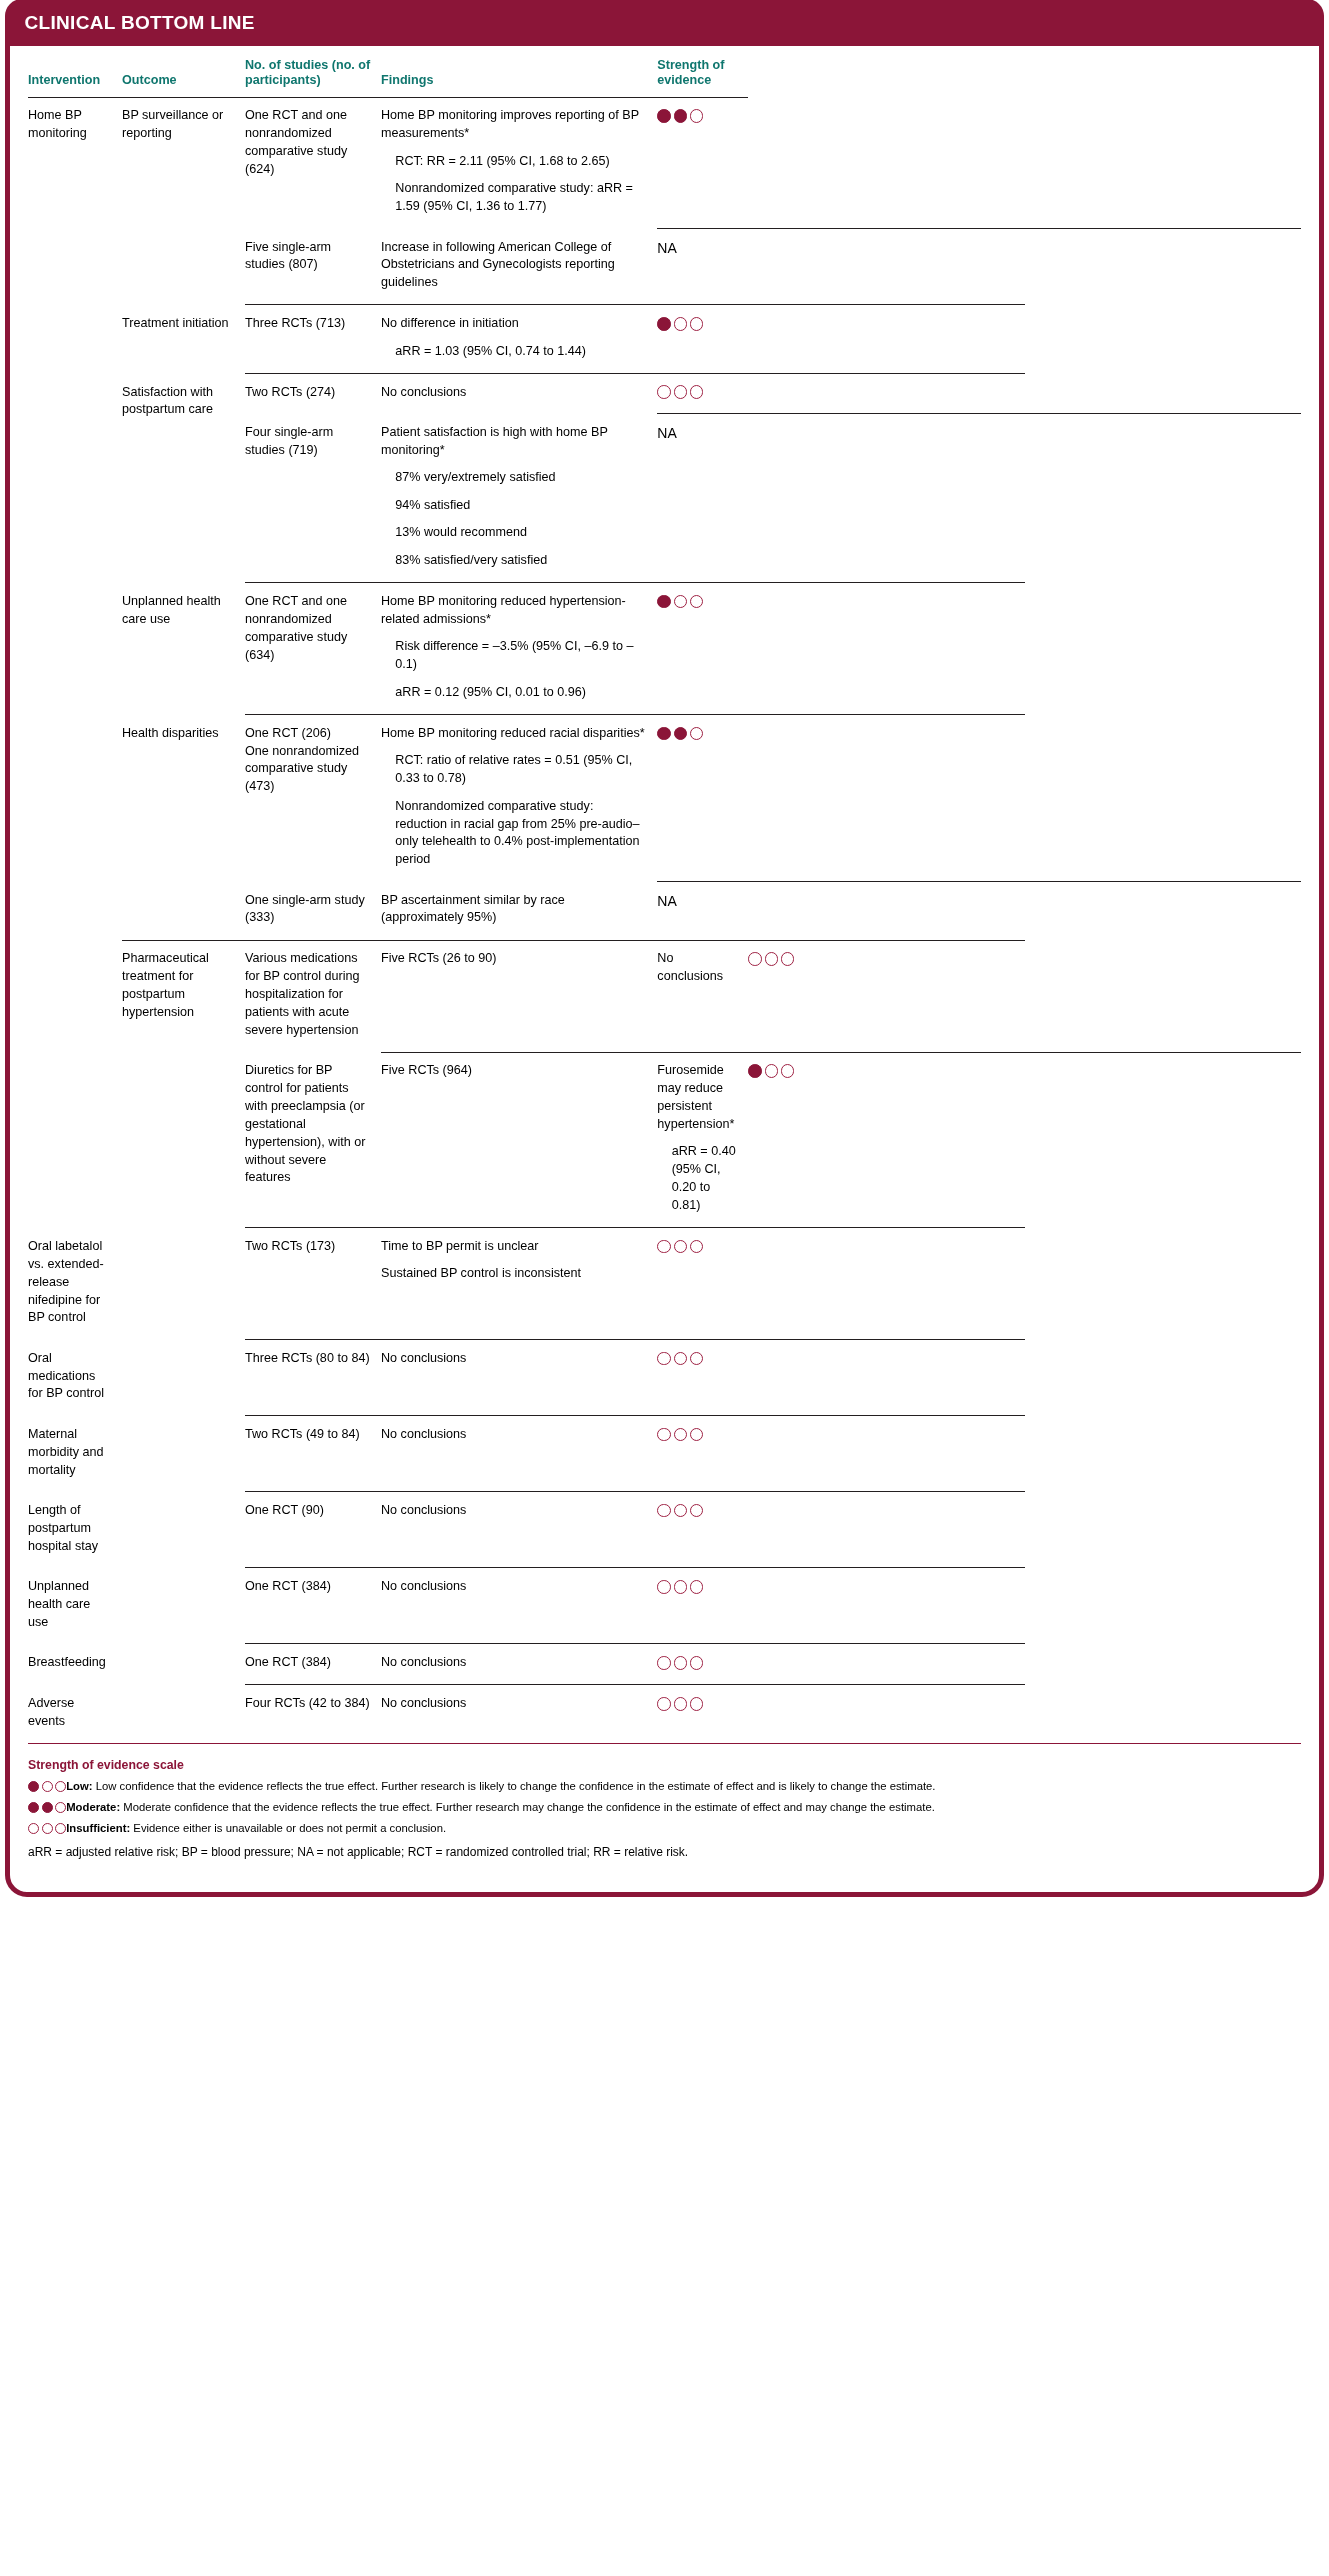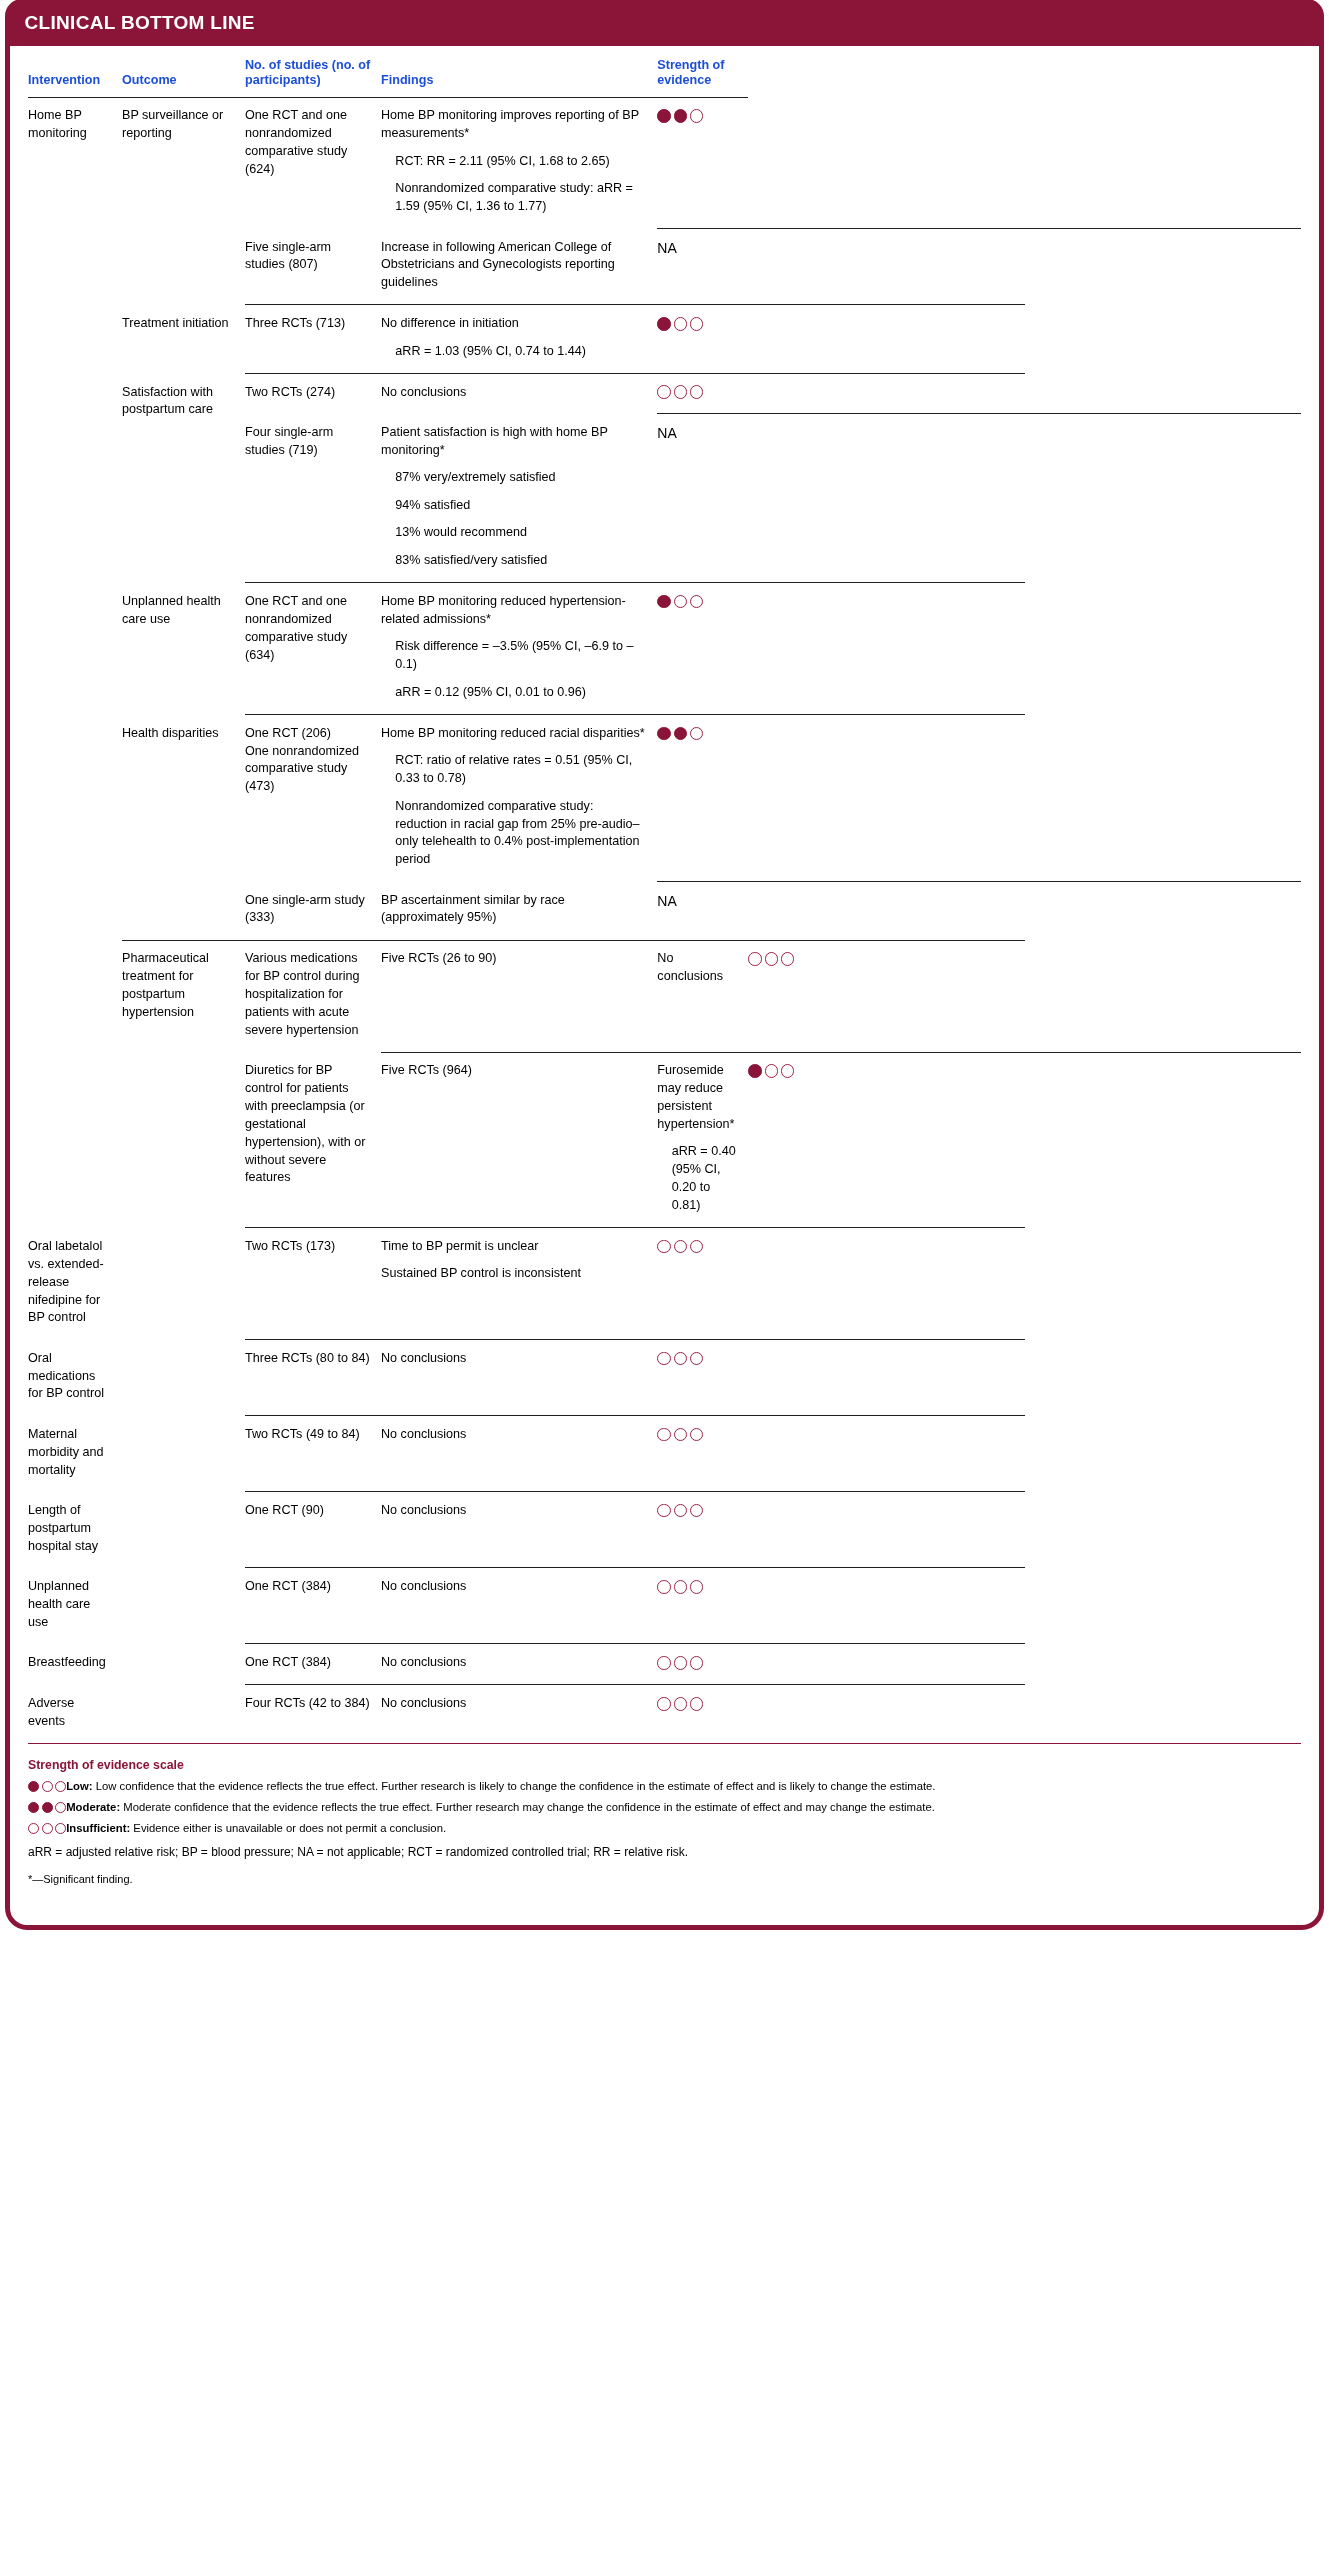--- a/index.html
+++ b/index.html
@@ -72,21 +72,21 @@
   table.ev col.c-find{width:auto;}
   table.ev col.c-soe{width:91px;}
 
   th.hd{
     font-size:12.6px;
     font-weight:bold;
     text-align:left;
     vertical-align:bottom;
     padding:0 9px 7.8px 0;
     line-height:1.22;
-    color:#1d4ed8;
+    color:#0f766e;
   }
   th.hd.soe{padding-right:0;}
 
   tr.headrule td{
     border-top:1.9px solid #231f20;
     padding:0;height:0;line-height:0;font-size:0;
   }
   tr.sectionrule td{
     border-top:1.9px solid #231f20;
     padding:0;height:0;line-height:0;font-size:0;
@@ -574,19 +574,18 @@
             <div class="legend-row">
               <div class="dots">
                 <span class="dot open" style="width:11px;height:11px;"></span>
                 <span class="dot open" style="width:11px;height:11px;"></span>
                 <span class="dot open" style="width:11px;height:11px;"></span>
               </div>
               <div class="legend-text"><span class="lbl">Insufficient:</span><span> Evidence either is unavailable or does not permit a conclusion.</span></div>
             </div>
           </div>
         <div class="abbrev">aRR = adjusted relative risk; BP = blood pressure; NA = not applicable; RCT = randomized controlled trial; RR = relative risk.</div>
-        <div class="signif">*—Significant finding.</div>
       </div>
       <div class="tail"></div>
     </div>
   </div>
 </div>
 
 
 </body></html>

